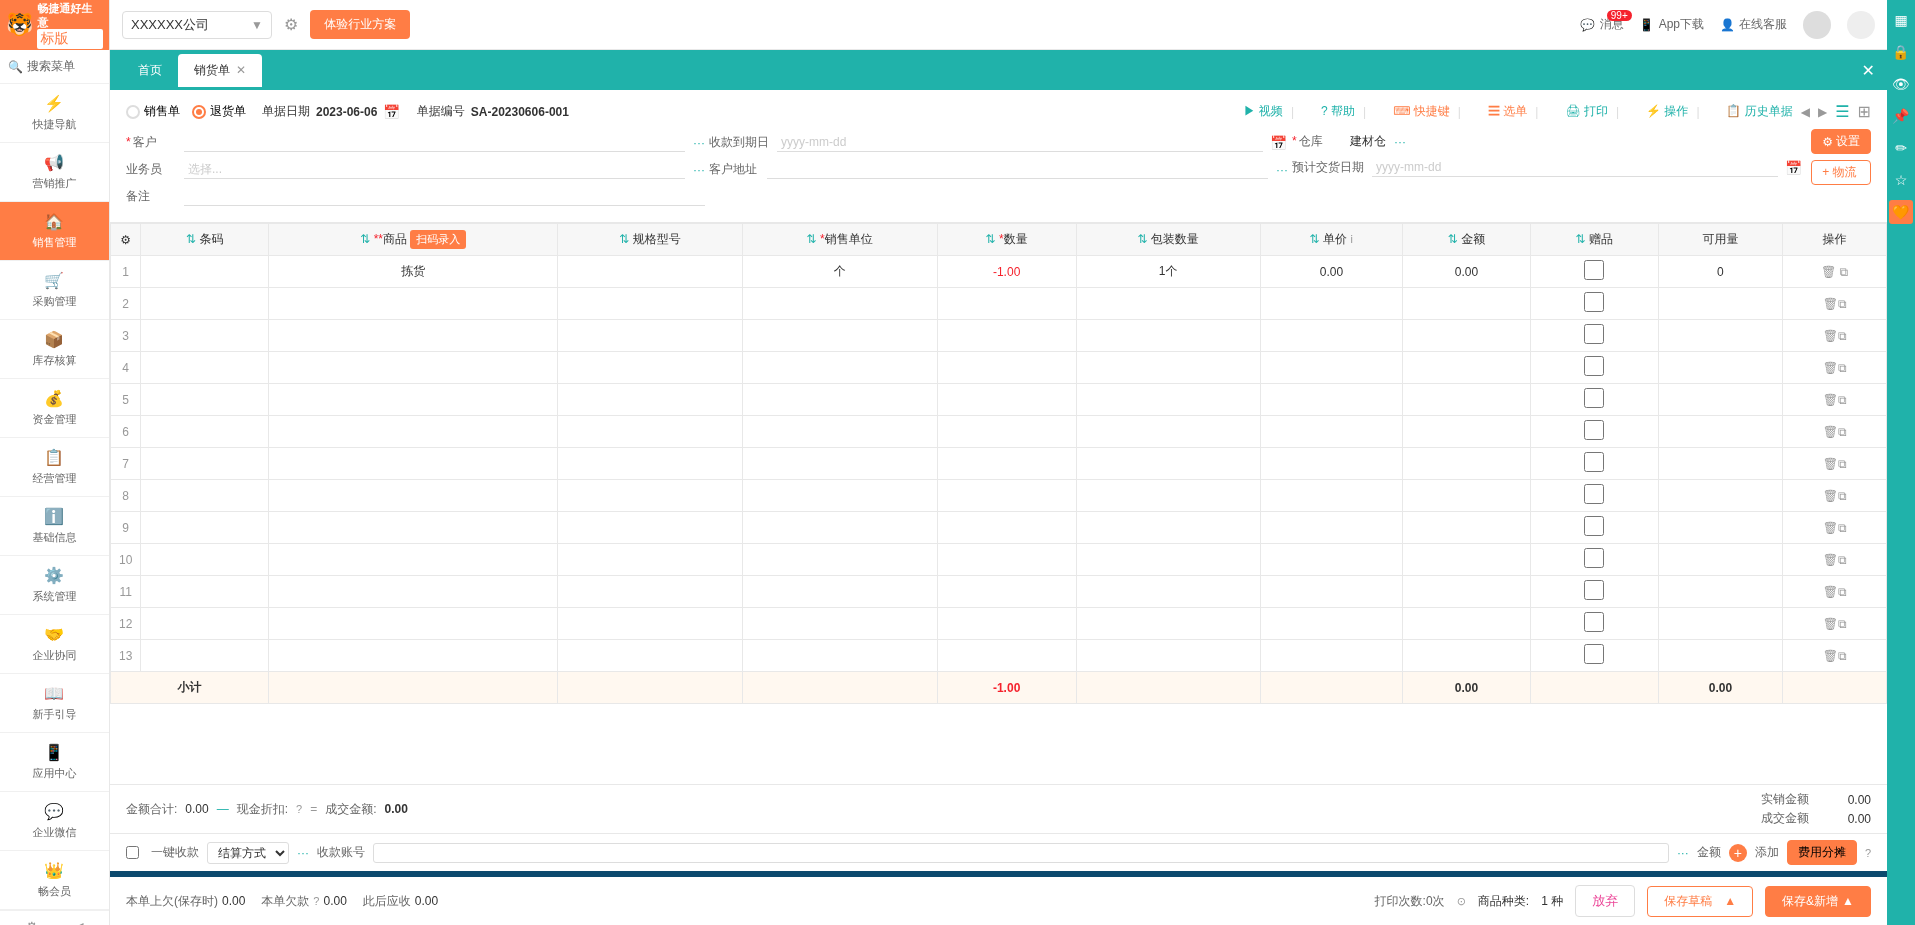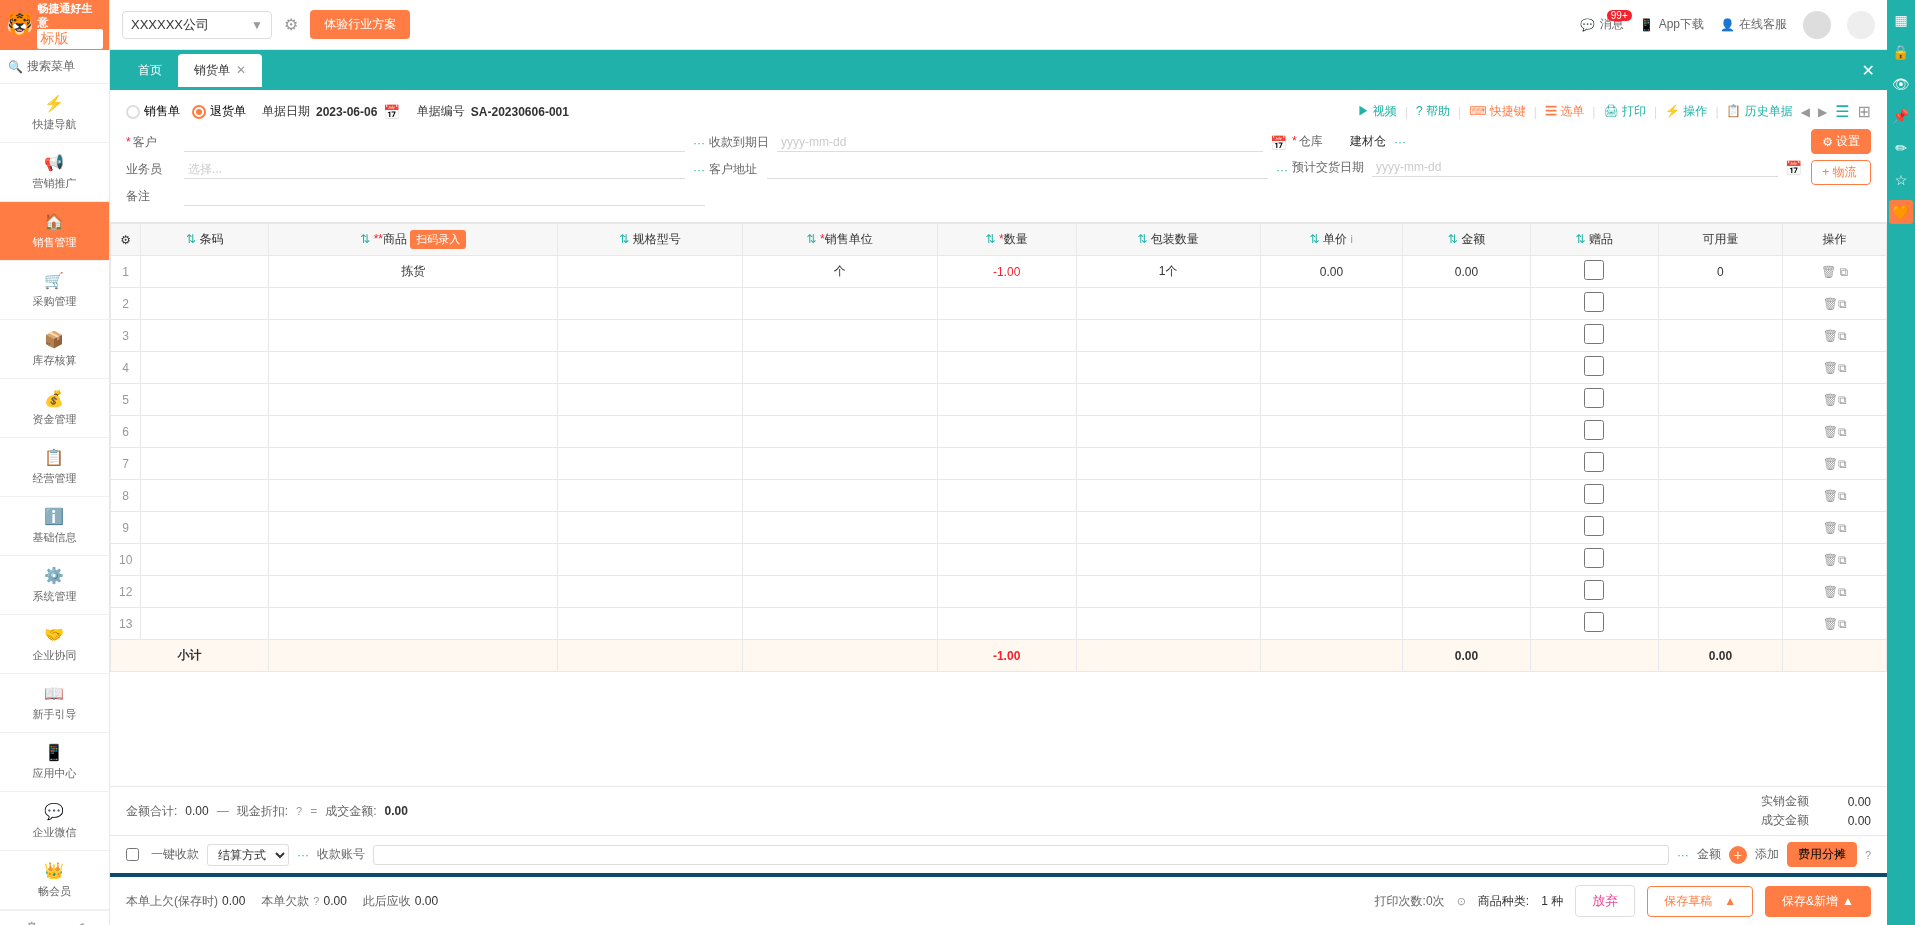--- a/index.html
+++ b/index.html
@@ -47,21 +47,21 @@
     .form-area { background: #fff; padding: 12px 16px; border-bottom: 1px solid #e8e8e8; }
     .form-top { display: flex; align-items: center; gap: 16px; margin-bottom: 8px; }
     .radio-group { display: flex; gap: 12px; align-items: center; }
     .radio-item { display: flex; align-items: center; gap: 4px; cursor: pointer; }
     .radio-dot { width: 14px; height: 14px; border-radius: 50%; border: 2px solid #ddd; display: flex; align-items: center; justify-content: center; }
     .radio-dot.active { border-color: #ff7d45; }
     .radio-dot.active::after { content: ''; width: 6px; height: 6px; border-radius: 50%; background: #ff7d45; }
     .form-date { display: flex; align-items: center; gap: 6px; color: #333; }
     .form-no { display: flex; align-items: center; gap: 6px; color: #333; }
     .form-actions { margin-left: auto; display: flex; gap: 8px; align-items: center; }
-    .action-btn { display: flex; align-items: center; gap: 3px; color: #20b2aa; cursor: pointer; font-size: 12px; }
+    .action-btn { display: flex; align-items: center; gap: 3px; color: #20b2aa; cursor: pointer; font-size: 12px; margin-left: 19px; }
     .action-btn.orange { color: #ff7d45; }
     .action-divider { color: #ddd; }
     .form-row { display: flex; align-items: center; gap: 8px; padding: 4px 0; }
     .form-label { color: #666; white-space: nowrap; min-width: 50px; }
     .form-label.required::before { content: '*'; color: #f5222d; margin-right: 2px; }
     .form-input { flex: 1; border: none; border-bottom: 1px solid #ddd; padding: 2px 4px; color: #333; background: transparent; outline: none; }
     .form-input::placeholder { color: #ccc; }
     .form-dots { color: #20b2aa; cursor: pointer; }
     .form-cal { color: #ff7d45; cursor: pointer; font-size: 14px; }
     .side-btns { display: flex; flex-direction: column; gap: 6px; }
@@ -98,21 +98,21 @@
     .payment-row { background: #fff; border-top: 1px solid #e8e8e8; padding: 6px 16px; display: flex; align-items: center; gap: 8px; }
     .payment-checkbox { margin-right: 4px; }
     .payment-label { color: #666; }
     .payment-select { border: 1px solid #ddd; border-radius: 3px; padding: 2px 6px; color: #333; background: #fff; cursor: pointer; }
     .payment-dots { color: #20b2aa; cursor: pointer; }
     .add-btn { background: #ff7d45; color: #fff; border: none; border-radius: 50%; width: 18px; height: 18px; cursor: pointer; font-size: 14px; line-height: 1; display: flex; align-items: center; justify-content: center; }
     .fee-btn { border: 1px solid #ff7d45; color: #ff7d45; background: #fff; border-radius: 4px; padding: 3px 10px; cursor: pointer; }
     .fee-btn.active { background: #ff7d45; color: #000000; }
 
     
-    .footer-bar { background: #fff; border-top: 4px solid #0c4a6e; padding: 8px 16px; display: flex; align-items: center; gap: 16px; }
+    .footer-bar { background: #fff; border-top: 6px solid #0c4a6e; padding: 8px 16px; display: flex; align-items: center; gap: 16px; }
     .footer-item { display: flex; align-items: center; gap: 4px; color: #666; font-size: 12px; }
     .footer-item .val { color: #333; }
     .footer-right { margin-left: auto; display: flex; align-items: center; gap: 12px; }
     .footer-btn { border: 1px solid #ddd; background: #fff; border-radius: 4px; padding: 6px 16px; cursor: pointer; color: #ec4899; font-size: 13px; }
     .footer-btn.primary { background: #fff; border: 1px solid #ff7d45; color: #ff7d45; border-radius: 4px; padding: 6px 16px; cursor: pointer; display: flex; align-items: center; gap: 12px; }
     .footer-btn.primary-filled { background: #ff7d45; border: 1px solid #ff7d45; color: #fff; border-radius: 4px; padding: 6px 16px; cursor: pointer; display: flex; align-items: center; gap: 4px; }
     .print-count { color: #666; }
     .goods-type { color: #333; }
 
     
@@ -497,20 +497,34 @@
               <td></td>
               <td></td>
               <td></td>
               <td></td>
               <td></td>
               <td><input type="checkbox" class="checkbox-cell" style=""></td>
               <td></td>
               <td><span style="cursor:pointer;color:#999;">🗑</span><span style="cursor:pointer;color:#999;">⧉</span></td>
             </tr>
           <tr>
+              <td class="row-num">11</td>
+              <td></td>
+              <td></td>
+              <td></td>
+              <td></td>
+              <td></td>
+              <td></td>
+              <td></td>
+              <td></td>
+              <td><input type="checkbox" class="checkbox-cell" style=""></td>
+              <td></td>
+              <td><span style="cursor:pointer;color:#999;">🗑</span><span style="cursor:pointer;color:#999;">⧉</span></td>
+            </tr>
+          <tr>
               <td class="row-num">12</td>
               <td></td>
               <td></td>
               <td></td>
               <td></td>
               <td></td>
               <td></td>
               <td></td>
               <td></td>
               <td><input type="checkbox" class="checkbox-cell" style=""></td>

